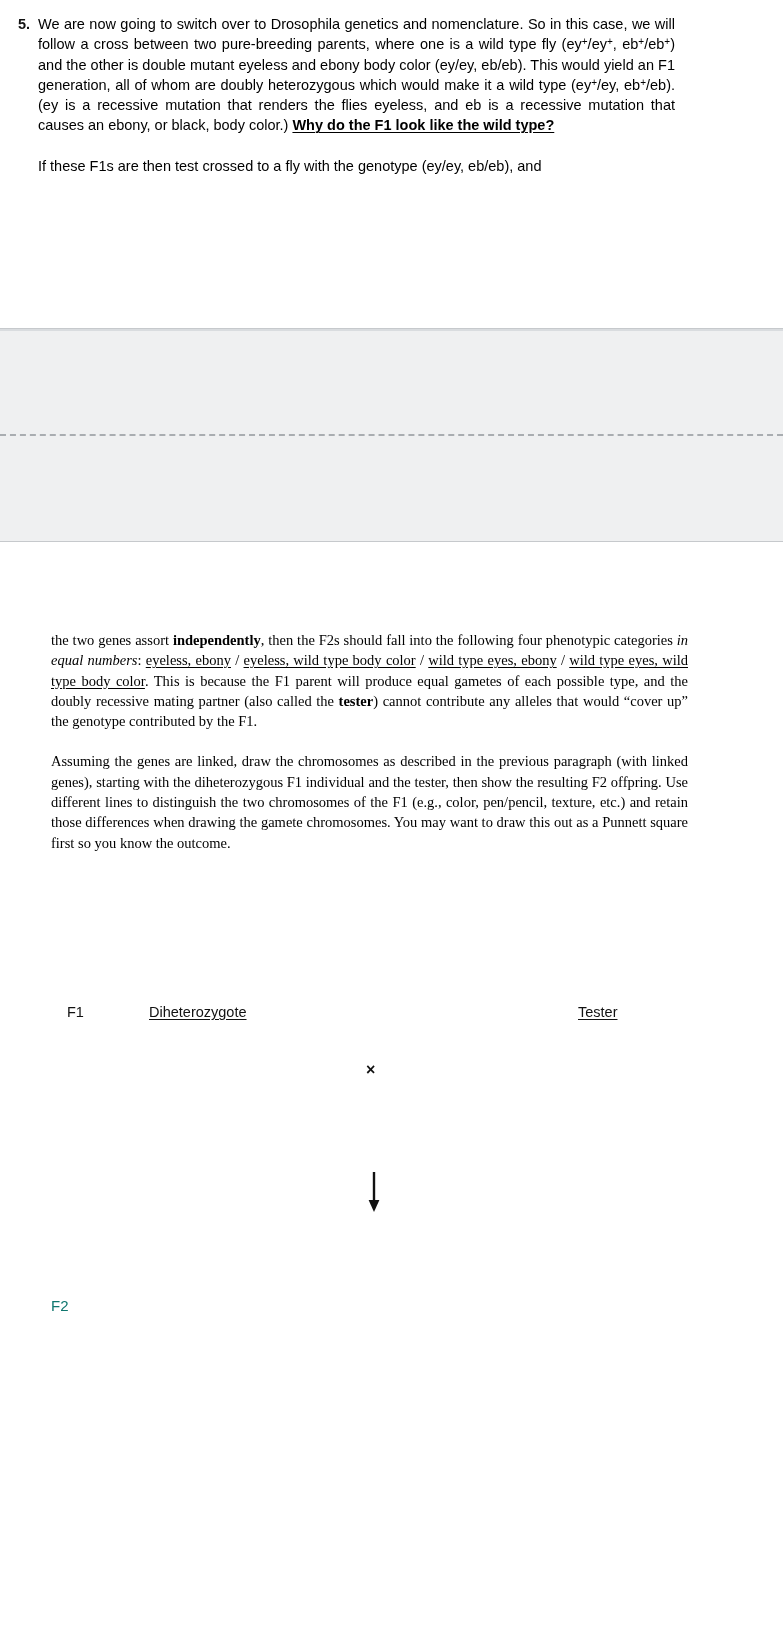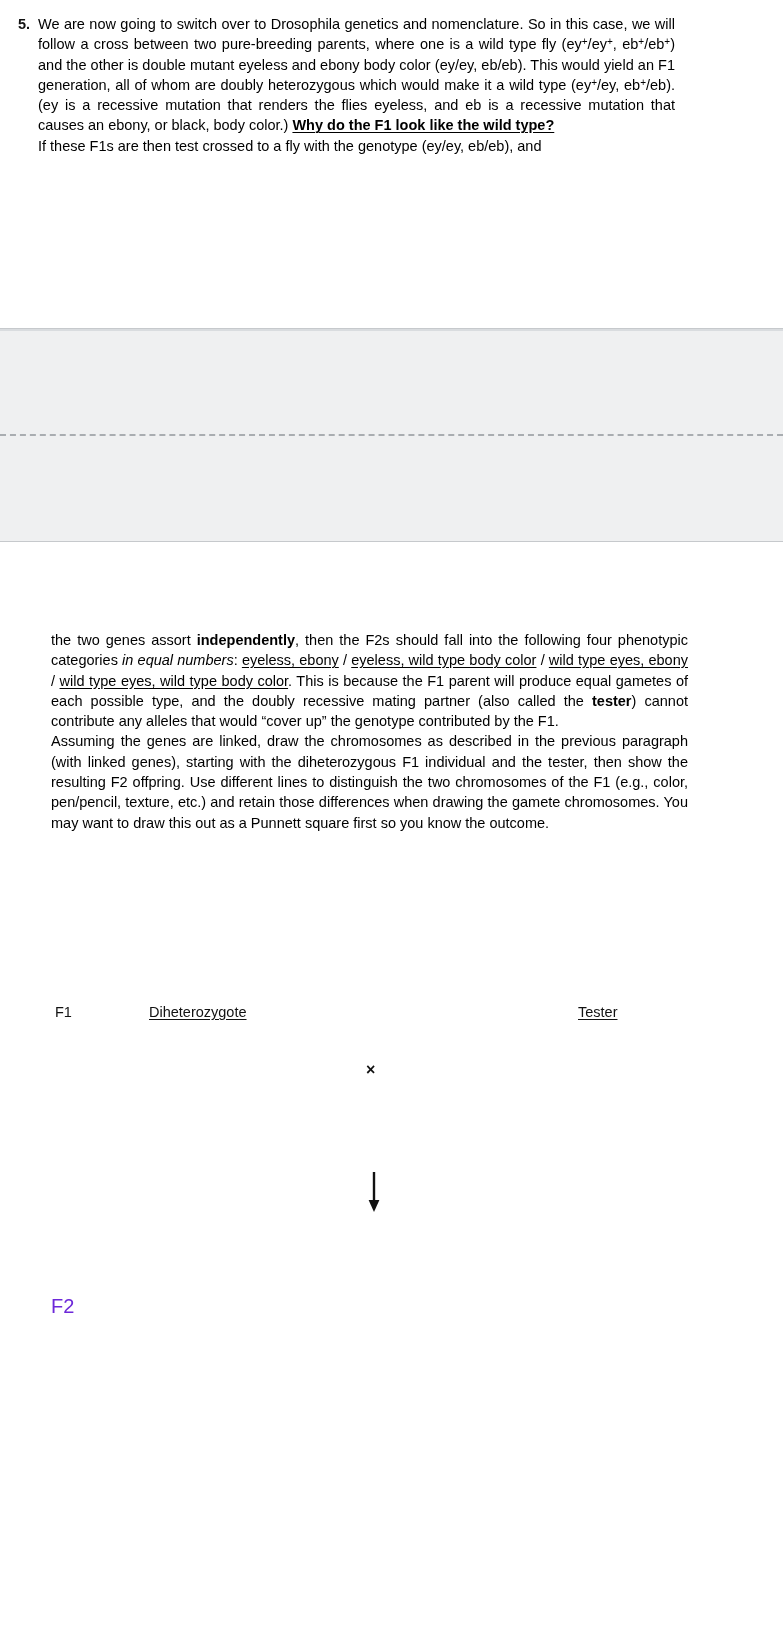--- a/index.html
+++ b/index.html
@@ -52,20 +52,21 @@
   .para {
     font-size: 14.5px;
     line-height: 20.3px;
     text-align: justify;
     text-justify: inter-word;
     margin: 0;
     color: #000000;
     hyphens: none;
   }
   .para + .para {
+    margin-top: 20px;
   }
   .para.nojust {
     text-align: left;
   }
 
   sup {
     font-size: 10px;
     line-height: 0;
     vertical-align: 0.42em;
   }
@@ -110,20 +111,21 @@
     width: 783px;
     border-top: 2px dashed #a9adb1;
   }
 
   
   .lower-block {
     position: absolute;
     left: 0;
     top: 630px;
     width: 666px;
+    font-family: Liberation Serif, serif;
   }
   .lower-inner {
     margin-left: 51px;
     width: 637px;
   }
 
   
   .cross {
     position: absolute;
     left: 0;
@@ -138,21 +140,21 @@
     width: 684px;
     height: 20px;
   }
   .lbl {
     position: absolute;
     font-size: 14.5px;
     line-height: 20px;
     color: #111;
     white-space: nowrap;
   }
-  .lbl-f1 { left: 4px; top: 0px; }
+  .lbl-f1 { left: 16px; top: 0px; }
   .lbl-dihet {
     left: 98px;
     top: 0px;
     text-decoration: underline;
     text-underline-offset: 2px;
   }
   .lbl-tester {
     left: 527px;
     top: 0px;
     text-decoration: underline;
@@ -171,23 +173,23 @@
     position: absolute;
     left: 366px;
     top: 182px;
     width: 16px;
     height: 40px;
   }
   .lbl-f2 {
     position: absolute;
     left: 51px;
     top: 306px;
-    font-size: 20px;
+    font-size: 15px;
     line-height: 20px;
-    color: #6d28d9;
+    color: #0f766e;
   }
 </style>
 </head>
 <body>
 
 <div class="page">
 
   <div class="q-block">
     <div class="q-row">
       <div class="q-num">5.</div>

